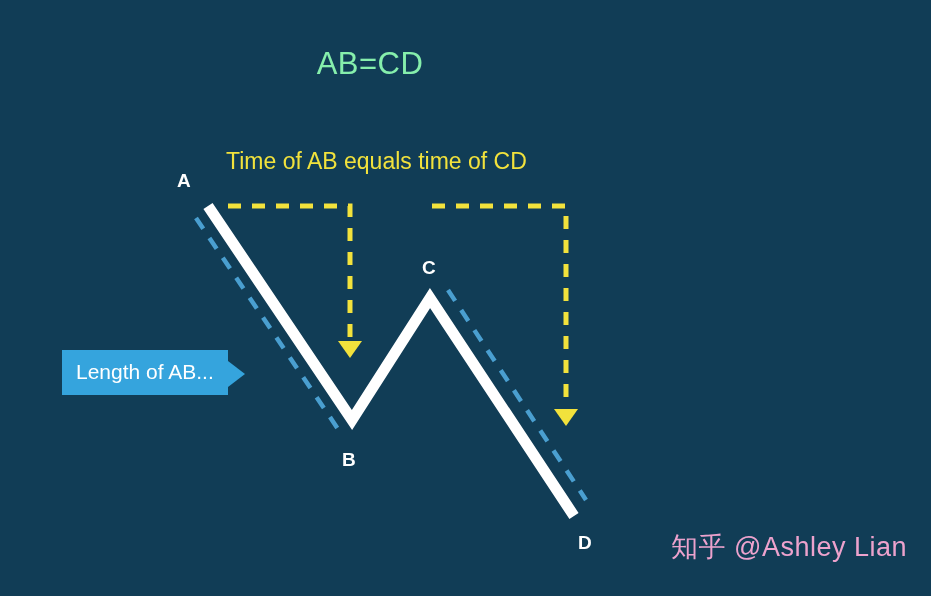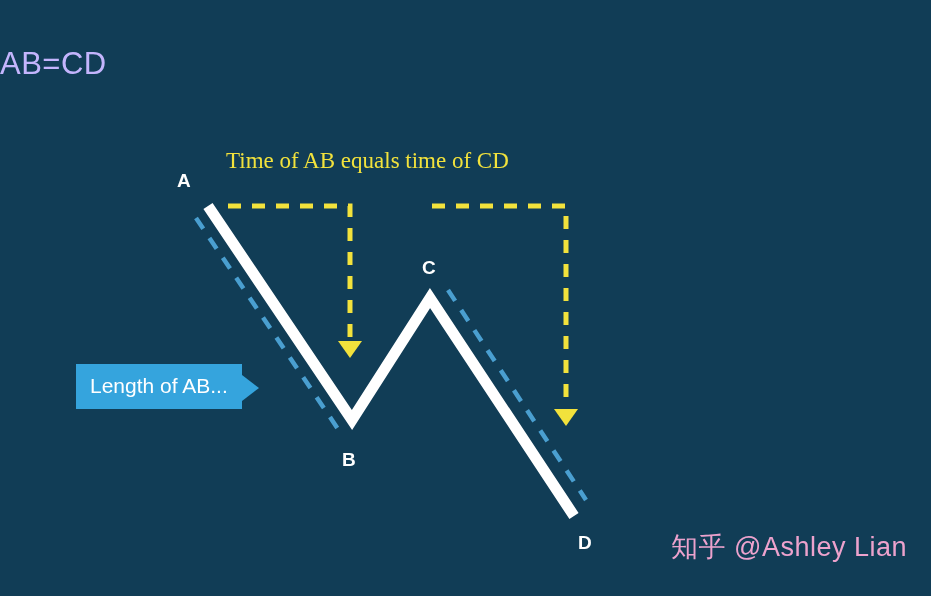--- a/index.html
+++ b/index.html
@@ -33,34 +33,34 @@
     pointer-events: none;
   }
   .layer-text > * {
     pointer-events: auto;
   }
   #chart-title {
     position: absolute;
     left: 0;
     top: 46px;
     width: 740px;
-    color: #c4b5fd;
+    text-align: center;
+    color: #86efac;
     font-size: 31px;
     font-weight: 400;
     letter-spacing: 0.5px;
   }
   #time-note {
     position: absolute;
     left: 226px;
     top: 148px;
     color: #f2e23c;
     font-size: 23px;
     font-weight: 400;
     white-space: nowrap;
-    font-family: Liberation Serif, serif;
   }
   .point-label {
     position: absolute;
     color: #ffffff;
     font-size: 19px;
     font-weight: bold;
     line-height: 1;
   }
   #label-A { left: 177px; top: 171px; }
   #label-B { left: 342px; top: 450px; }
@@ -77,22 +77,21 @@
     white-space: nowrap;
   }
   .callout .tail {
     position: absolute;
     width: 0;
     height: 0;
     top: 11px;
   }
   #callout-left {
     left: 62px;
-    top: 364px;
-    margin-left: 14px;
+    top: 350px;
   }
   #callout-left .tail {
     right: -17px;
     border-top: 13px solid transparent;
     border-bottom: 13px solid transparent;
     border-left: 17px solid #35a4dd;
   }
   #callout-right {
     left: 589px;
     top: 447px;

